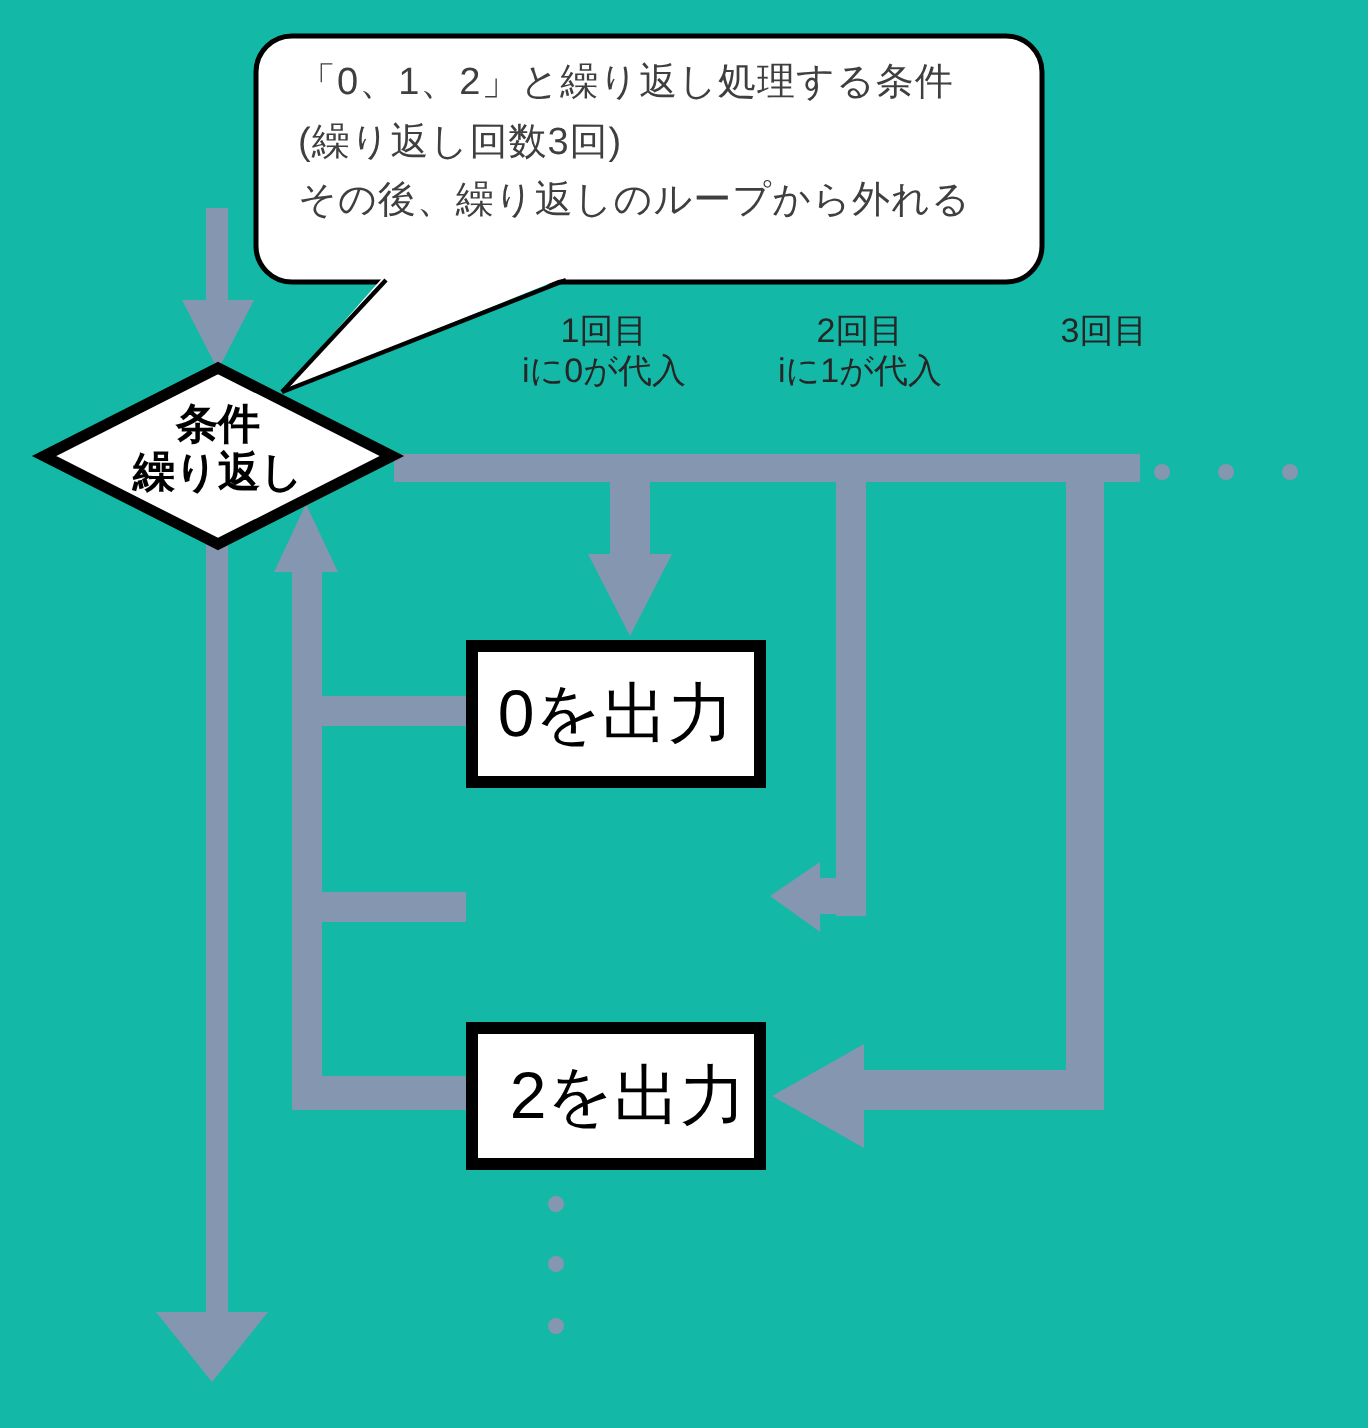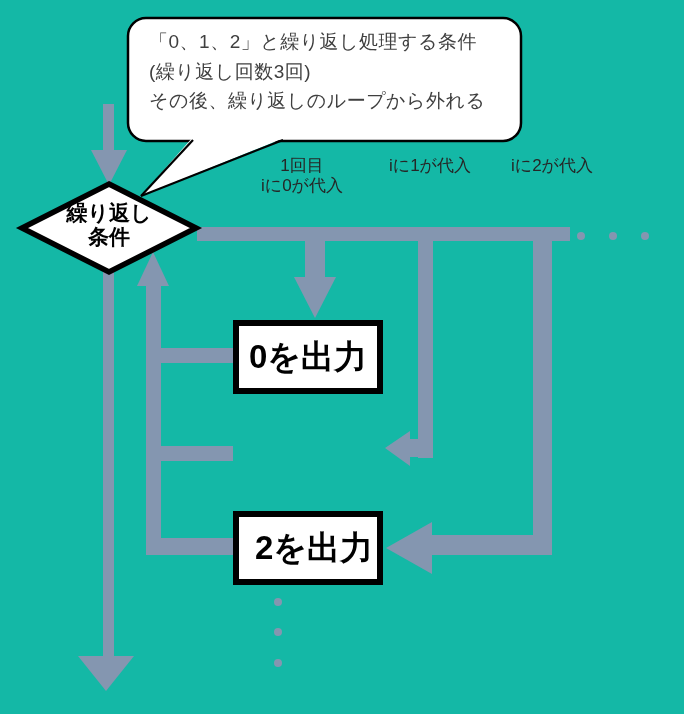--- a/index.html
+++ b/index.html
@@ -38,21 +38,21 @@
   .iter .sub{}
   .iter1{left:235px;}
   .iter2{left:363px;}
   .iter3{left:485px;}
   .pbox{
     position:absolute;left:233px;width:150px;height:74px;
     box-sizing:border-box;
     border:6px solid var(--c-outline);
     background:#ffffff;
     display:flex;align-items:center;justify-content:center;
-    font-size:33px;font-weight:bold;
+    font-size:33px;font-weight:normal;
     color:var(--c-node_text);
     white-space:nowrap;
   }
   .pbox1{top:320px;}
   .pbox2{top:413px;}
   .pbox3{top:511px;padding-left:12px;}
 </style>
 </head>
 <body>
 
@@ -119,33 +119,34 @@
     <polygon class="f-white s-black" points="109,184 196,228 109,272 22,228" stroke-width="5.5" stroke-linejoin="miter"></polygon>
   </svg>
 
   <div class="txt callout-text">
     <div>「0、1、2」と繰り返し処理する条件</div>
     <div>(繰り返し回数3回)</div>
     <div>その後、繰り返しのループから外れる</div>
   </div>
 
   <div class="txt diamond-label">
+    <div>条件</div>
     <div>繰り返し</div>
-    <div>条件</div>
   </div>
 
   <div class="iter iter1">
     <div>1回目</div>
     <div class="sub">iに0が代入</div>
   </div>
   <div class="iter iter2">
+    <div>2回目</div>
     <div class="sub">iに1が代入</div>
   </div>
   <div class="iter iter3">
-    <div class="sub">iに2が代入</div>
+    <div>3回目</div>
   </div>
 
   <div class="pbox pbox1">
     <span>0を出力</span>
   </div>
   <div class="pbox pbox3">
     <span>2を出力</span>
   </div>
 
 </div>

